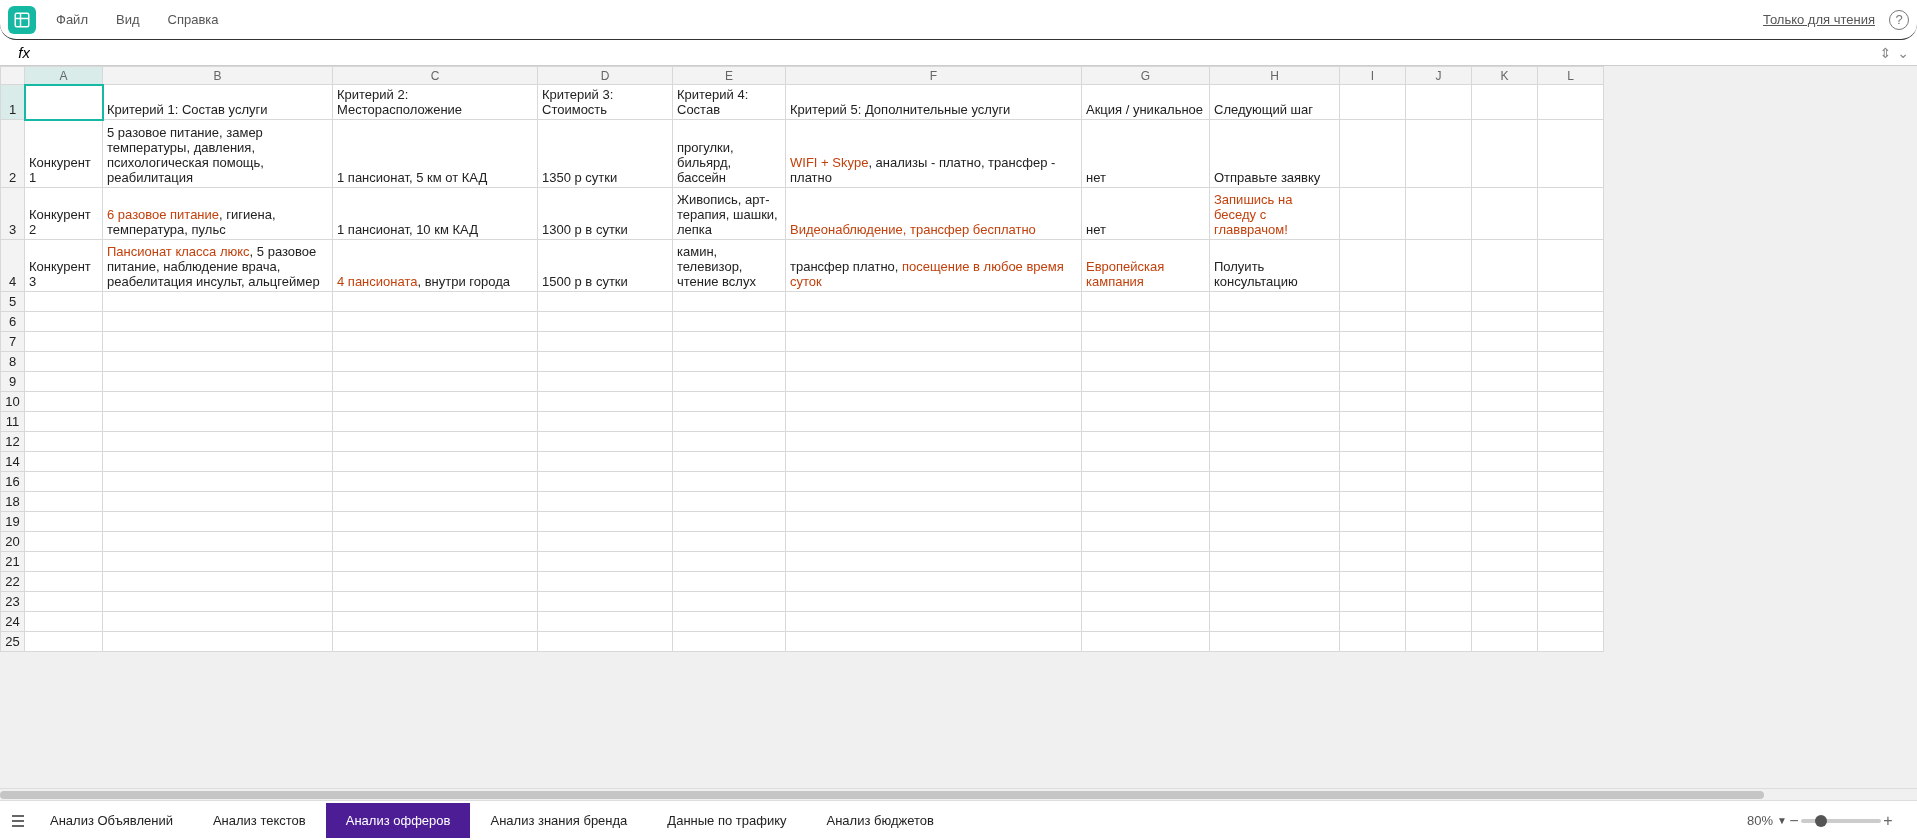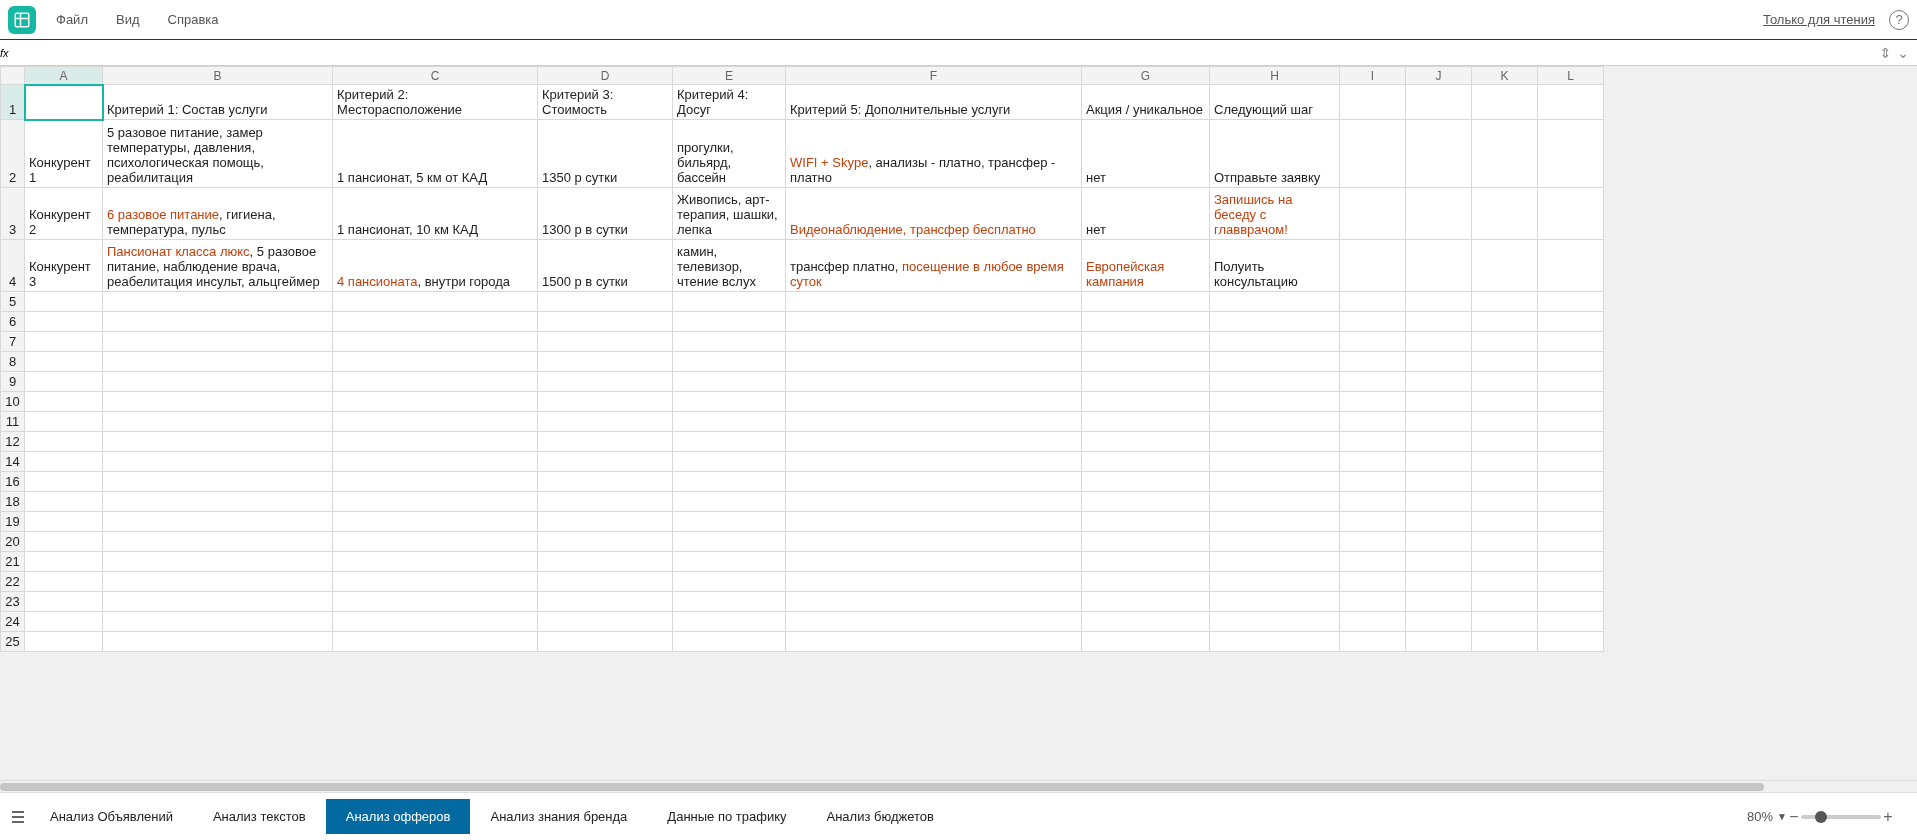--- a/index.html
+++ b/index.html
@@ -1,49 +1,49 @@
 <!DOCTYPE html>
 <html><head>
 <meta charset="utf-8">
 <style>
 * { box-sizing: border-box; margin: 0; padding: 0; }
 body { font-family: Arial, Helvetica, sans-serif; font-size: 13px; color: #222; background: #fff; overflow: hidden; width: 1917px; height: 840px; display: flex; flex-direction: column; }
-.topbar { display: flex; align-items: center; height: 40px; border-bottom: 1px solid #333; padding: 0 8px; }
+.topbar { display: flex; align-items: center; height: 40px; border-bottom: 1px solid #333; padding: 0 8px; border-radius: 16px; }
 .logo { width: 28px; height: 28px; background: #14b8a3; border-radius: 6px; display: flex; align-items: center; justify-content: center; margin-right: 20px; }
 .logo svg { width: 18px; height: 18px; fill: #fff; }
 .menu { display: flex; gap: 28px; }
 .menu-item { cursor: pointer; color: #555; }
 .topbar-right { margin-left: auto; display: flex; align-items: center; gap: 14px; }
 .readonly-label { color: #555; text-decoration: underline; }
 .help-icon { width: 20px; height: 20px; border: 1.5px solid #777; border-radius: 50%; display: flex; align-items: center; justify-content: center; color: #777; font-size: 13px; cursor: pointer; }
 .formulabar { display: flex; align-items: center; height: 26px; border-bottom: 1px solid #ccc; }
-.fx-label { width: 30px; text-align: left; font-style: italic; color: #000000; font-size: 11px; }
+.fx-label { width: 30px; text-align: right; font-style: italic; color: #000000; font-size: 15px; }
 .fx-input { flex: 1; height: 100%; border: none; outline: none; padding-left: 6px; }
 .fx-icons { display: flex; gap: 6px; padding-right: 8px; }
 .fx-icons span { color: #888; cursor: pointer; font-size: 14px; }
 .grid-wrap { flex: 1; overflow: auto; background: #f0f0f0; position: relative; }
 table.sheet { border-collapse: collapse; table-layout: fixed; background: #fff; }
 table.sheet th, table.sheet td { border: 1px solid #d8d8d8; font-weight: normal; }
 table.sheet th { background: #f3f3f3; color: #666; font-size: 12px; text-align: center; height: 18px; }
 table.sheet td { background: #fff; vertical-align: bottom; padding: 2px 4px; font-size: 13px; color: #222; overflow: hidden; }
 .rowhead { background: #f3f3f3 !important; color: #666; text-align: center; width: 24px; font-size: 12px; }
 .colhead-corner { background: #f3f3f3 !important; width: 24px; }
 .selected-cell { outline: 2px solid #14b8a3; outline-offset: -1px; background: #fff !important; position: relative; }
 .selected-colhead { background: #d9ecea !important; }
 .selected-rowhead { background: #d9ecea !important; }
 .hdr-bold { font-weight: bold; }
 .red { color: #c2410c; }
 .empty-row td { height: 17px; }
 .hscroll-track { height: 12px; background: #f0f0f0; border-top: 1px solid #ddd; position: relative; }
 .hscroll-thumb { position: absolute; left: 0; width: 92%; height: 8px; top: 2px; background: #c5c5c5; border-radius: 4px; }
-.tabbar { display: flex; align-items: center; height: 48px; border-top: 1px solid #ddd; padding: 0 6px; }
+.tabbar { display: flex; align-items: center; height: 40px; border-top: 1px solid #ddd; padding: 0 6px; }
 .tabmenu-icon { width: 24px; display: flex; flex-direction: column; gap: 3px; padding: 6px; cursor: pointer; }
 .tabmenu-icon span { height: 2px; background: #666; }
 .tab { padding: 10px 20px; cursor: pointer; color: #222; }
-.tab.active { background: #0369a1; color: #fff; }
+.tab.active { background: #4c1d95; color: #fff; }
 .zoombar { margin-left: auto; display: flex; align-items: center; padding-right: 16px; color: #555; }
 .zoom-pct { display: flex; align-items: center; gap: 4px; cursor: pointer; }
 .zoom-btn { cursor: pointer; font-size: 16px; color: #666; width: 14px; text-align: center; }
 .zoom-slider { width: 80px; height: 4px; background: #ccc; border-radius: 2px; position: relative; }
 .zoom-slider-thumb { position: absolute; left: 18%; top: -4px; width: 12px; height: 12px; background: #555; border-radius: 50%; }
 </style>
 </head>
 <body>
 
 <div class="topbar">
@@ -93,21 +93,21 @@
           <th style="width: 66px;">L</th>
         </tr>
     </thead>
     <tbody id="grid-body">
         <tr style="height: 18px;">
           <td class="rowhead selected-rowhead">1</td>
           <td class="selected-cell"></td>
           <td class="hdr-bold"><span>Критерий 1: Состав услуги</span></td>
           <td class="hdr-bold"><span>Критерий 2: Месторасположение</span></td>
           <td class="hdr-bold"><span>Критерий 3: Стоимость</span></td>
-          <td class="hdr-bold"><span>Критерий 4: Досуг</span></td>
+          <td class="hdr-bold"><span>Критерий 4: Состав</span></td>
           <td class="hdr-bold"><span>Критерий 5: Дополнительные услуги</span></td>
           <td class="hdr-bold"><span>Акция / уникальное</span></td>
           <td class="hdr-bold"><span>Следующий шаг</span></td>
           <td></td>
           <td></td>
           <td></td>
           <td></td>
         </tr>
         <tr style="height: 68px;">
           <td class="rowhead">2</td>

